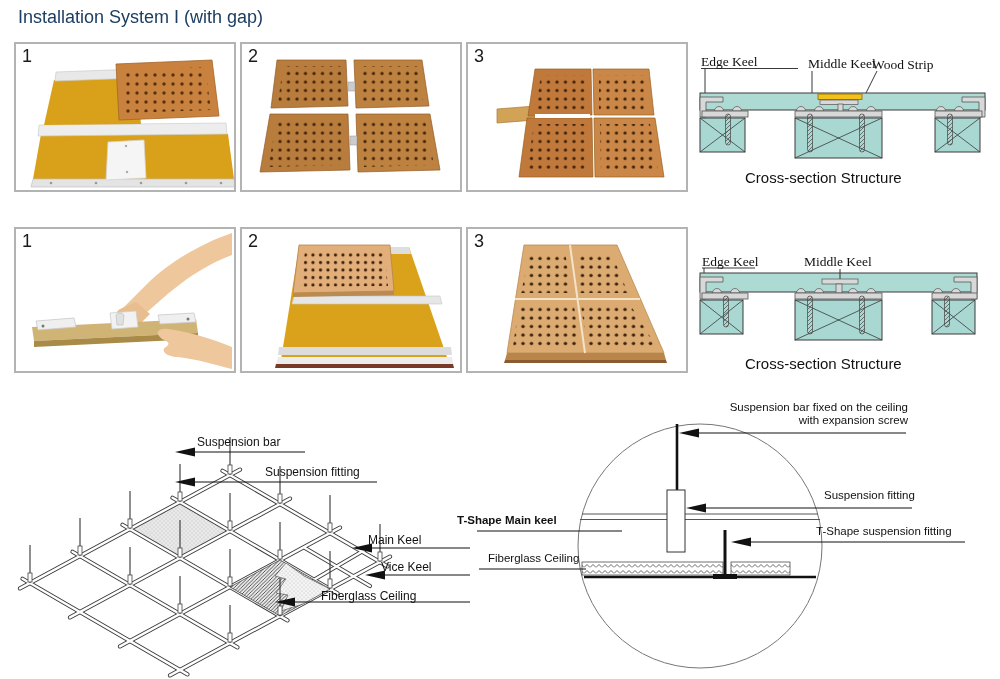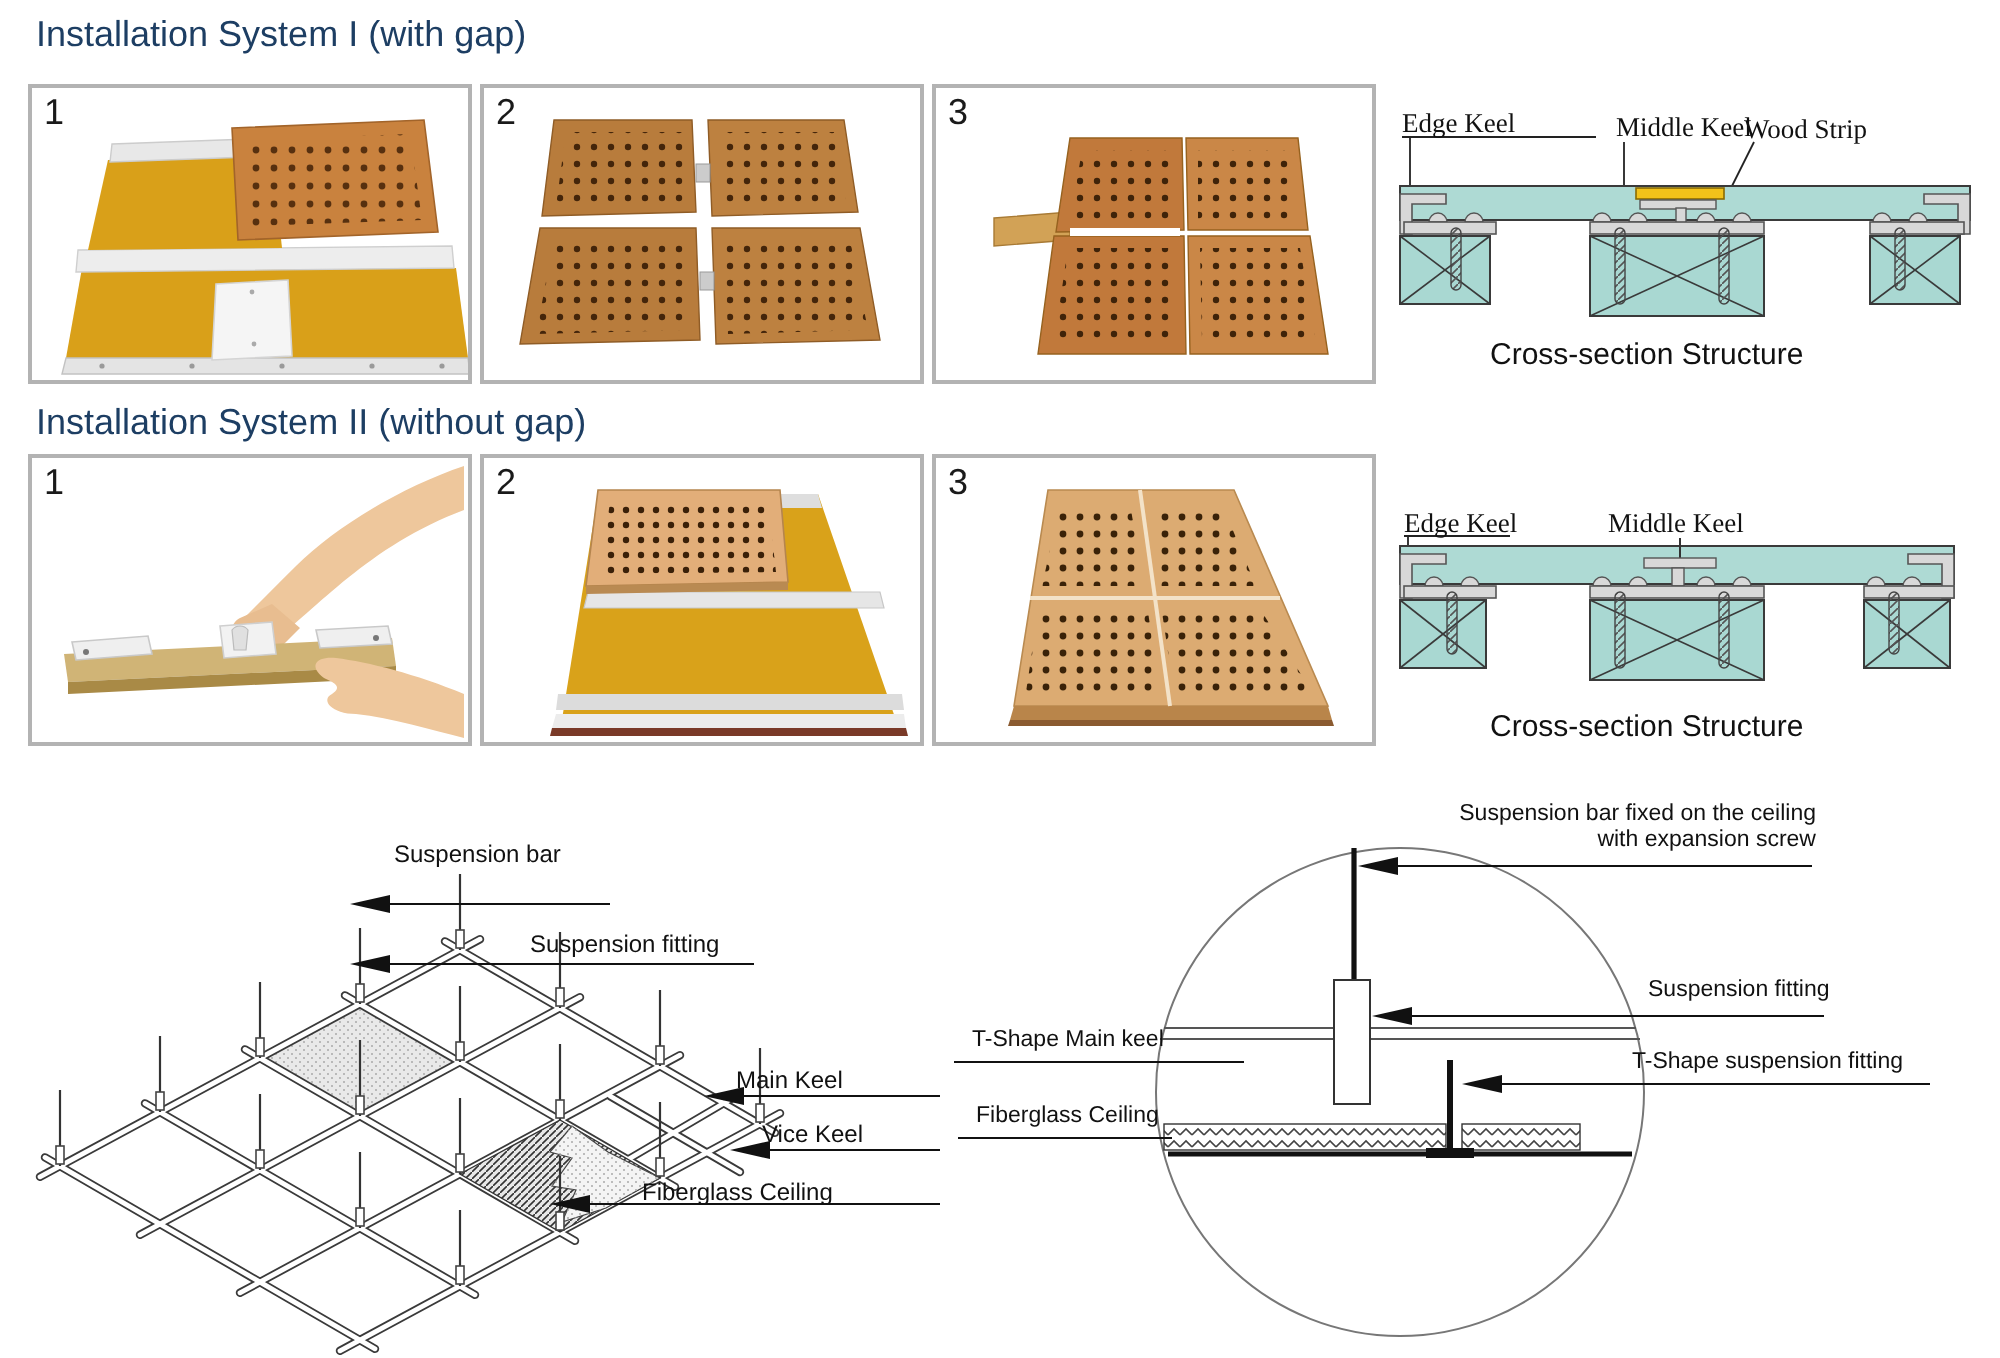--- a/index.html
+++ b/index.html
@@ -16,21 +16,20 @@
   .slbl{position:absolute;font-family:"Liberation Serif",serif;font-size:13.5px;color:#111;white-space:nowrap;}
   .caption{position:absolute;width:190px;font-size:15px;color:#111;white-space:nowrap;}
   svg.diag{position:absolute;}
 </style>
 </head>
 <body>
 
 <div id="page">
 
   <div class="sec-title" style="left:18px;top:7px;">Installation System I (with gap)</div>
-  <div class="sec-title" style="left:18px;top:201px;">Installation System II (without gap)</div>
 
   <div class="photo-frame" style="left:14px;top:42px;height:146px;">
     <span class="fig-num">1</span>
     <svg width="218" height="146" viewBox="0 0 218 146">
       <defs>
           <pattern id="d1" width="9" height="9" patternUnits="userSpaceOnUse">
             <circle cx="4" cy="4" r="1.7" fill="#57300f"></circle>
           </pattern>
         </defs>
       <polygon points="25,90 212,90 218,135 17,135" fill="#d9a019"></polygon>
@@ -377,21 +376,21 @@
       <line x1="290" y1="184" x2="465" y2="184"></line>
     </g>
     <g fill="#111">
       <polygon points="170,34 190,29.5 190,38.5"></polygon>
       <polygon points="170,64 190,59.5 190,68.5"></polygon>
       <polygon points="347,130 367,125.5 367,134.5"></polygon>
       <polygon points="360,157 380,152.5 380,161.5"></polygon>
       <polygon points="270,184 290,179.5 290,188.5"></polygon>
     </g>
   </svg>
-  <div class="lbl" style="left:197px;top:420px;">Suspension bar</div>
+  <div class="lbl" style="left:197px;top:435px;">Suspension bar</div>
   <div class="lbl" style="left:265px;top:465px;">Suspension fitting</div>
   <div class="lbl" style="left:368px;top:533px;">Main Keel</div>
   <div class="lbl" style="left:381px;top:560px;">Vice Keel</div>
   <div class="lbl" style="left:321px;top:589px;">Fiberglass Ceiling</div>
 
   <svg class="diag" style="left:470px;top:395px;" width="530" height="284" viewBox="0 0 530 284">
     <defs>
       <pattern id="fg2" width="6" height="6" patternUnits="userSpaceOnUse">
           <path d="M0,4.5 L3,1.5 L6,4.5" stroke="#444" stroke-width="0.8" fill="none"></path>
         </pattern>
@@ -424,17 +423,17 @@
     </g>
     <g fill="#111">
       <polygon points="209,38 229,33.5 229,42.5"></polygon>
       <polygon points="216,113 236,108.5 236,117.5"></polygon>
       <polygon points="261,147 281,142.5 281,151.5"></polygon>
     </g>
   </svg>
   <div class="lbl small right" style="right:92px;top:401px;">Suspension bar fixed on the ceiling</div>
   <div class="lbl small right" style="right:92px;top:414px;">with expansion screw</div>
   <div class="lbl small" style="left:824px;top:489px;">Suspension fitting</div>
-  <div class="lbl small" style="left:486px;top:514px;">T-Shape Main keel</div>
+  <div class="lbl small" style="left:457px;top:514px;font-weight:bold;">T-Shape Main keel</div>
   <div class="lbl small" style="left:816px;top:525px;">T-Shape suspension fitting</div>
   <div class="lbl small" style="left:488px;top:552px;">Fiberglass Ceiling</div>
 
 </div>
 
 </body></html>

